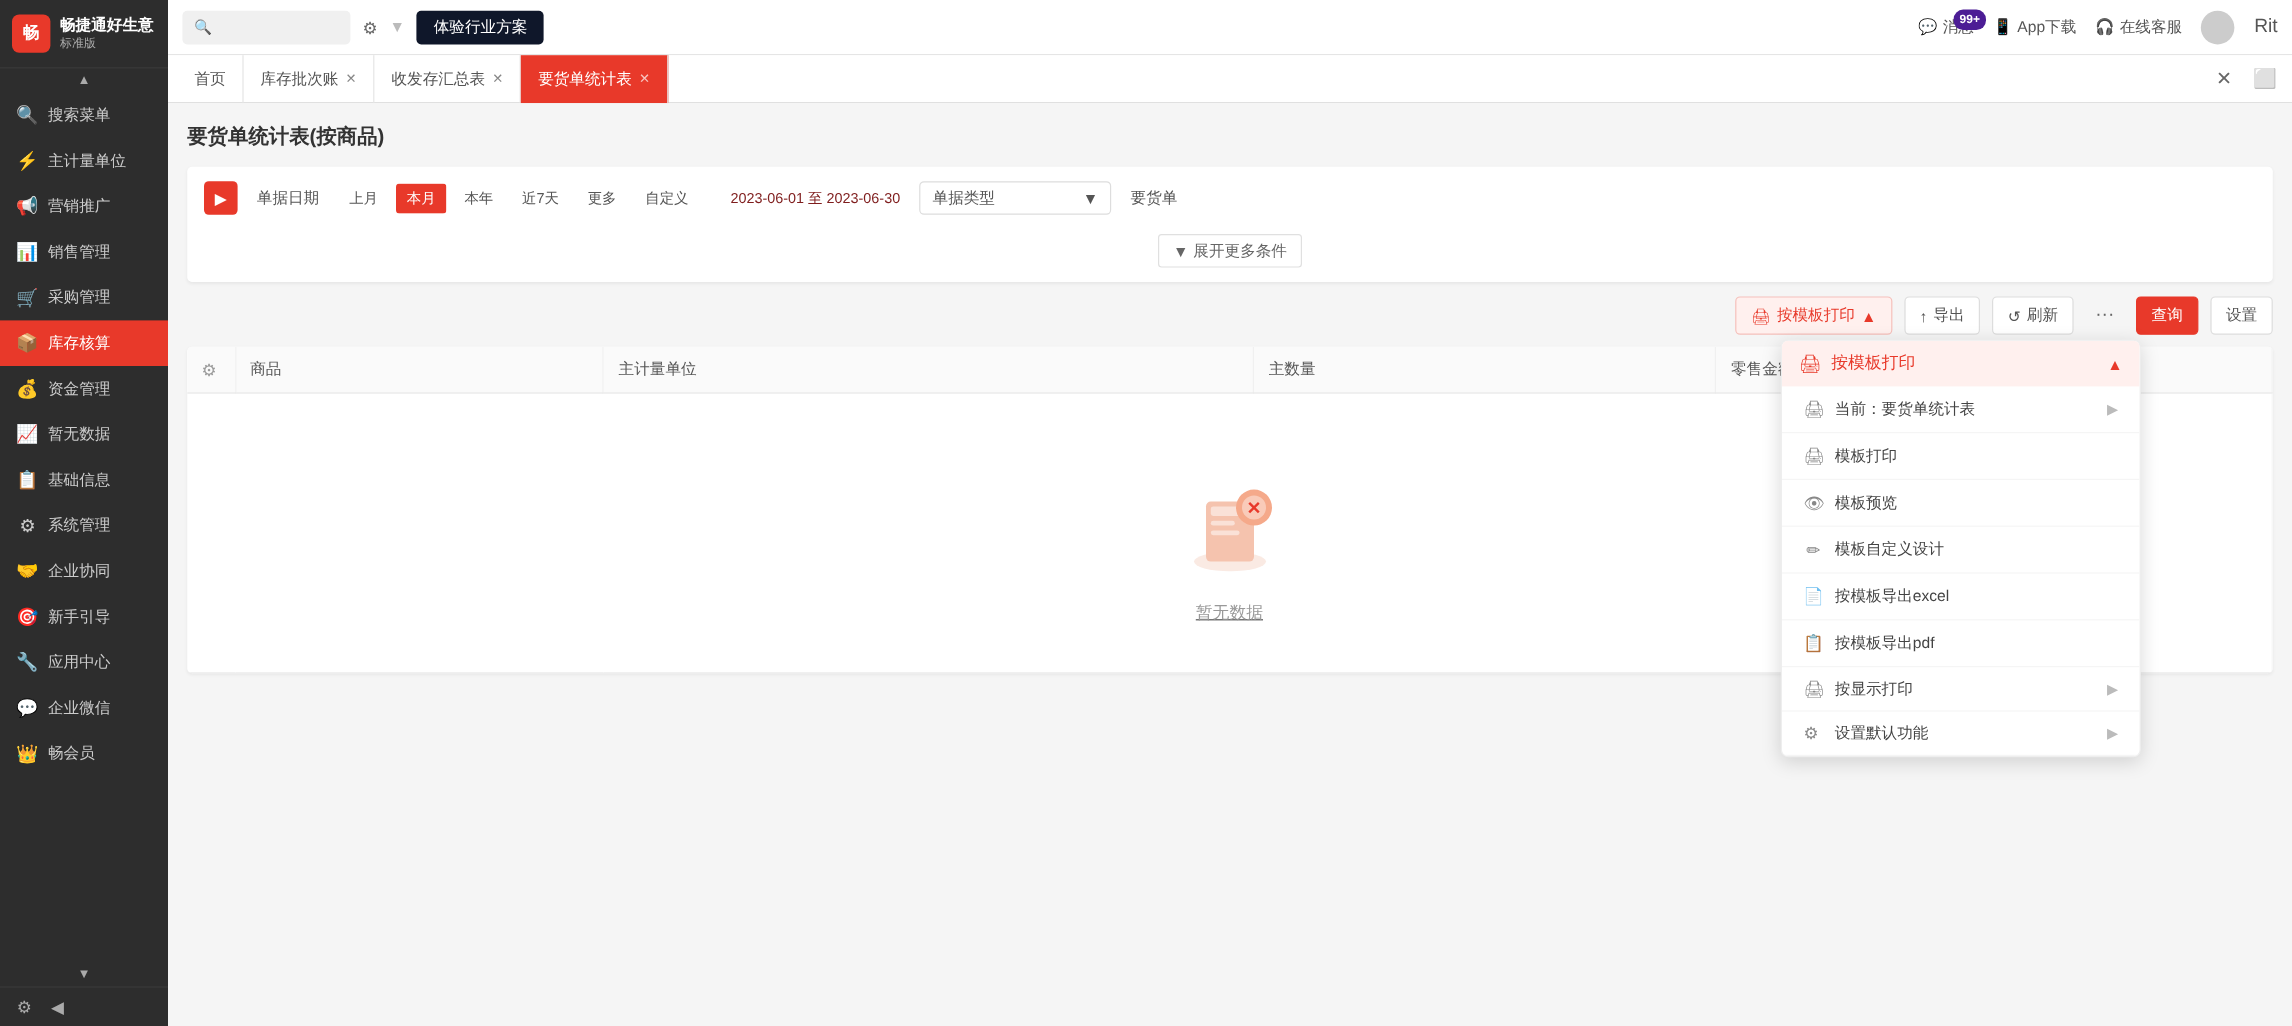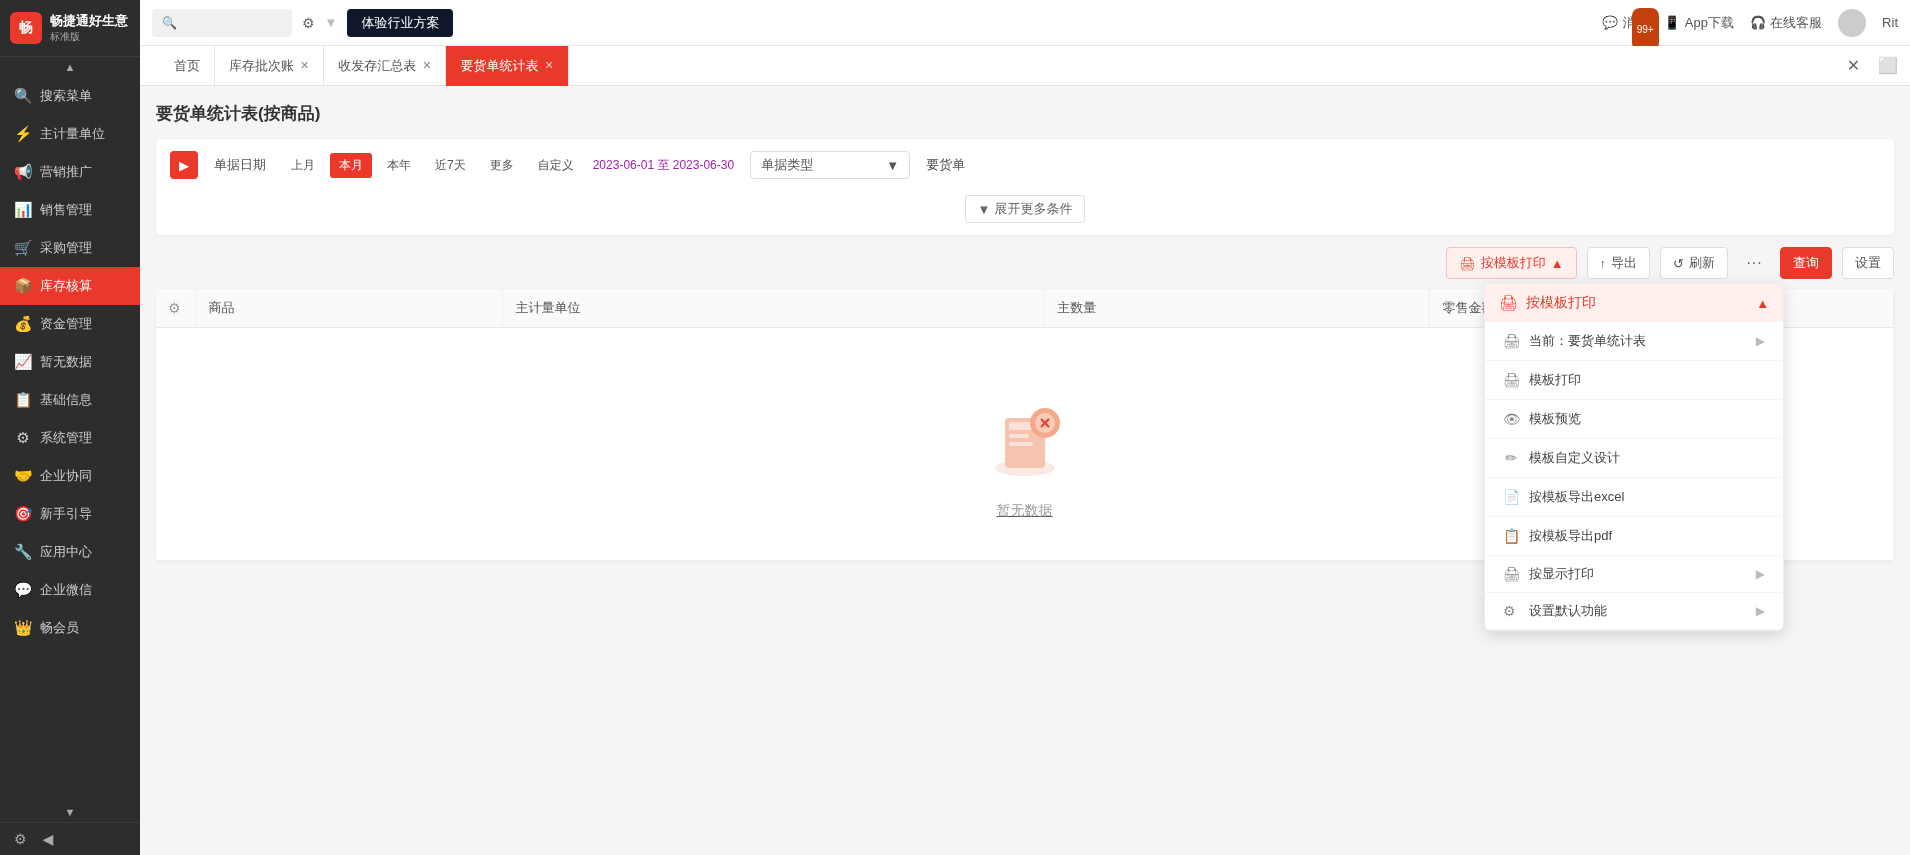--- a/index.html
+++ b/index.html
@@ -93,42 +93,42 @@
       cursor: pointer;
     }
     .topbar-spacer { flex: 1; }
     .topbar-right { display: flex; align-items: center; gap: 16px; }
     .topbar-right-item {
       display: flex; align-items: center; gap: 4px;
       color: #555; font-size: 13px; cursor: pointer;
       position: relative;
     }
     .badge {
-      background: #c2410c;
+      background: #4c1d95;
       color: white;
       border-radius: 8px;
       font-size: 10px;
-      padding: 16px 5px;
+      padding: 3px 5px;
       position: absolute;
-      top: -6px; right: -10px;
+      top: -6px; right: -10px; font-weight: bold;
     }
     .topbar-avatar {
       width: 28px; height: 28px;
       background: #ccc;
       border-radius: 50%;
     }
-    .topbar-username { color: #555; font-size: 13px; }
+    .topbar-username { color: #555; font-size: 16px; }
 
     
     .tabs-bar {
       height: 40px;
       background: #fff;
       border-bottom: 1px solid #e0e0e0;
       display: flex; align-items: center;
-      padding: 0 0 0 20px;
+      padding: 0 0 0 8px;
       gap: 0;
       position: relative;
     }
     .tab {
       height: 40px;
       padding: 0 14px;
       display: flex; align-items: center; gap: 6px;
       font-size: 13px; color: #555;
       border-right: 1px solid #e5e5e5;
       cursor: pointer;
@@ -196,21 +196,21 @@
       border-radius: 3px;
       font-size: 12px;
       cursor: pointer;
       color: #555;
       border: 1px solid transparent;
     }
     .date-btn.active {
       background: #e8392a;
       color: white;
     }
-    .date-range { font-size: 12px; color: #a21caf; margin-left: 4px; }
+    .date-range { font-size: 12px; color: #7f1d1d; margin-left: 20px; }
 
     .filter-type-select {
       display: flex; align-items: center; gap: 6px;
       border: 1px solid #ddd;
       border-radius: 4px;
       padding: 4px 10px;
       font-size: 13px; color: #555;
       cursor: pointer;
       min-width: 160px;
     }

